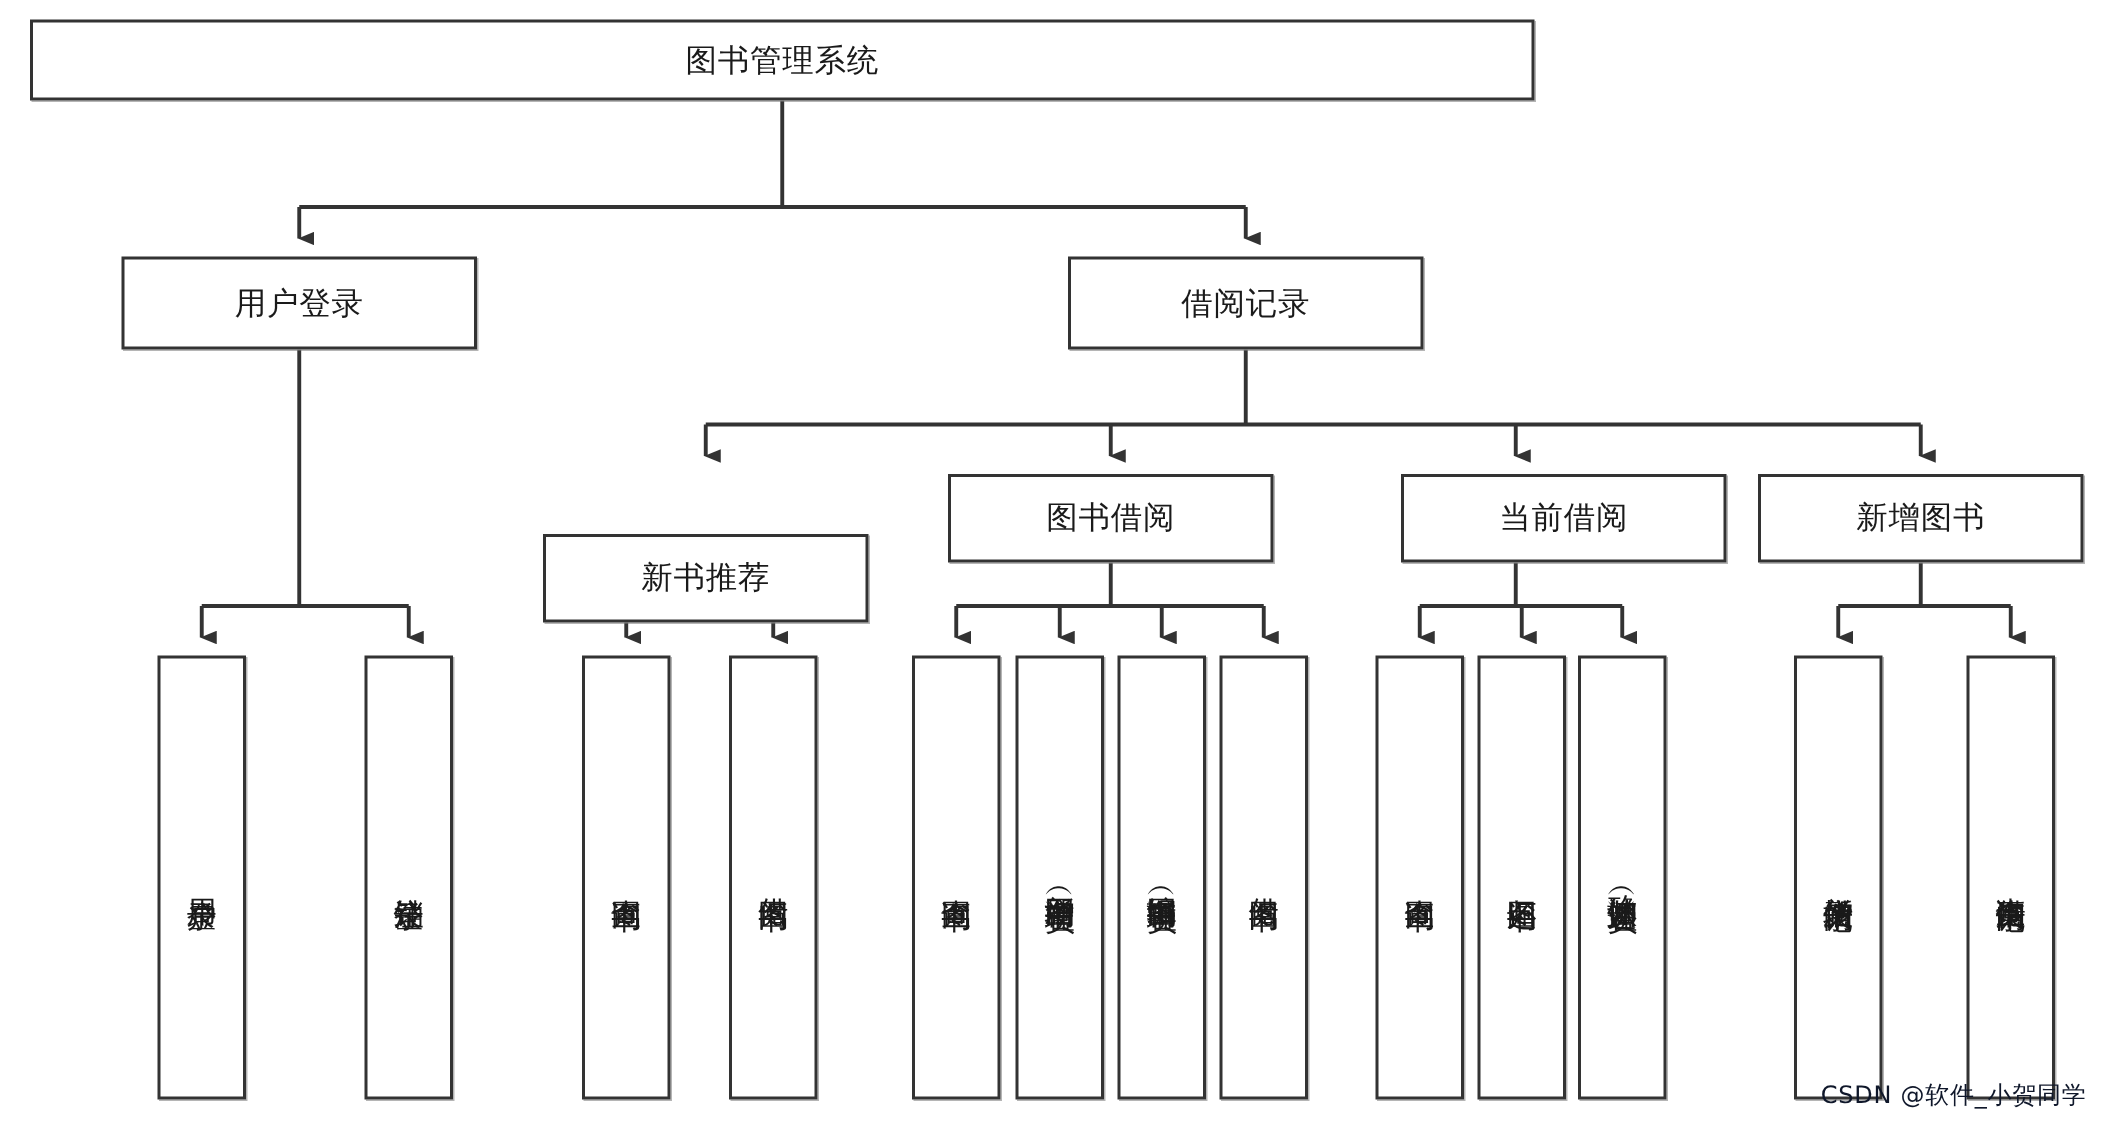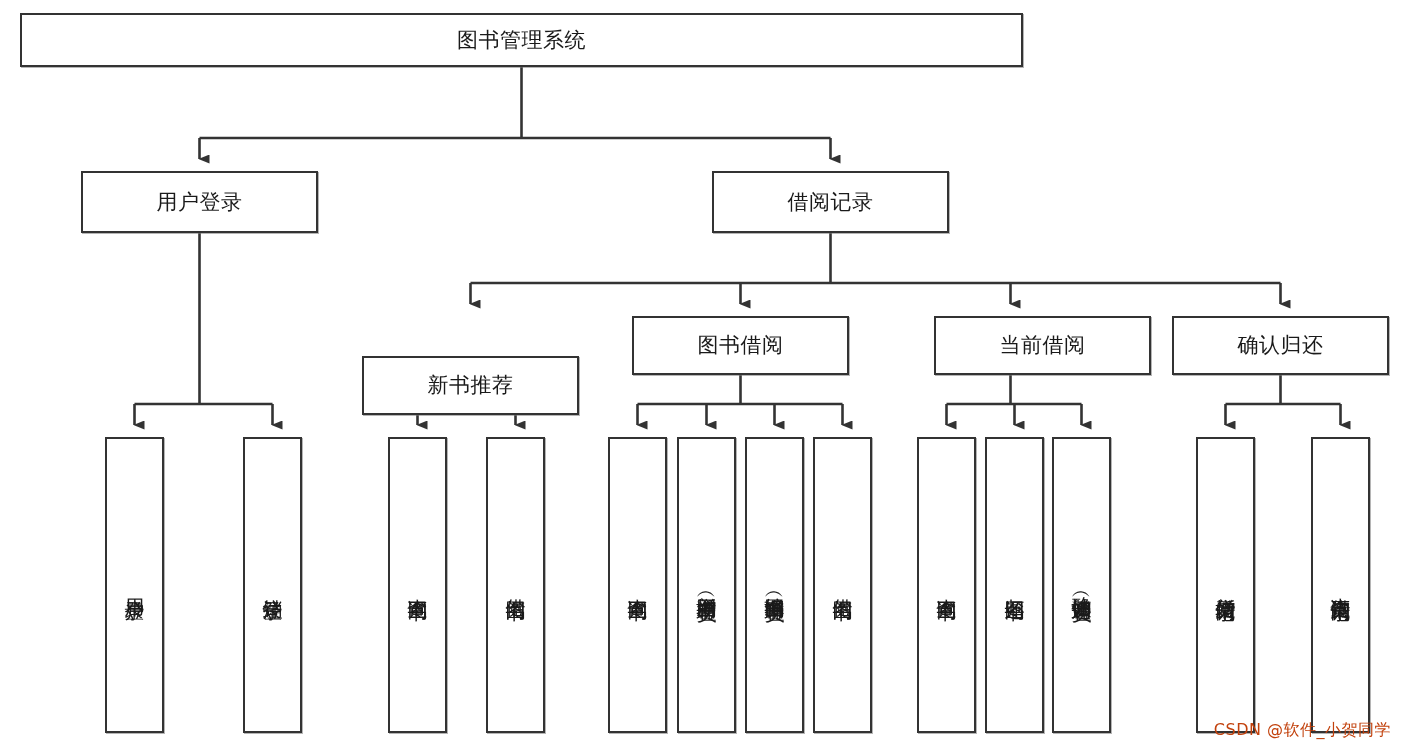--- a/index.html
+++ b/index.html
@@ -50,21 +50,21 @@
     text-orientation: upright;
     font-size: 20px;
     letter-spacing: 1px;
     line-height: 1.05;
   }
   .watermark {
     position: absolute;
     right: 14px;
     bottom: 6px;
     font-size: 16px;
-    color: #c2410c;
+    color: #0f172a;
     letter-spacing: 0.5px;
     white-space: nowrap;
     font-family: "DejaVu Sans", "Liberation Sans", sans-serif;
     pointer-events: none;
   }
 </style>
 </head>
 <body>
 
 <div id="diagram-root">
@@ -125,21 +125,21 @@
       <div class="node-box" style="left: 362px; top: 316px; width: 217px; height: 59px; margin-top: 40px;">
         <span class="node-label">新书推荐</span>
       </div>
       <div class="node-box" style="left: 632px; top: 316px; width: 217px; height: 59px;">
         <span class="node-label">图书借阅</span>
       </div>
       <div class="node-box" style="left: 902px; top: 316px; width: 217px; height: 59px; margin-left: 32px;">
         <span class="node-label">当前借阅</span>
       </div>
       <div class="node-box" style="left: 1172px; top: 316px; width: 217px; height: 59px;">
-        <span class="node-label">确认归还</span>
+        <span class="node-label">新增图书</span>
       </div>
       <div class="node-box vertical" style="left: 105px; top: 437px; width: 59px; height: 296px;">
         <span class="node-label">用户登录</span>
       </div>
       <div class="node-box vertical" style="left: 243px; top: 437px; width: 59px; height: 296px;">
         <span class="node-label">注销登录</span>
       </div>
       <div class="node-box vertical" style="left: 388px; top: 437px; width: 59px; height: 296px;">
         <span class="node-label">查询图书</span>
       </div>

